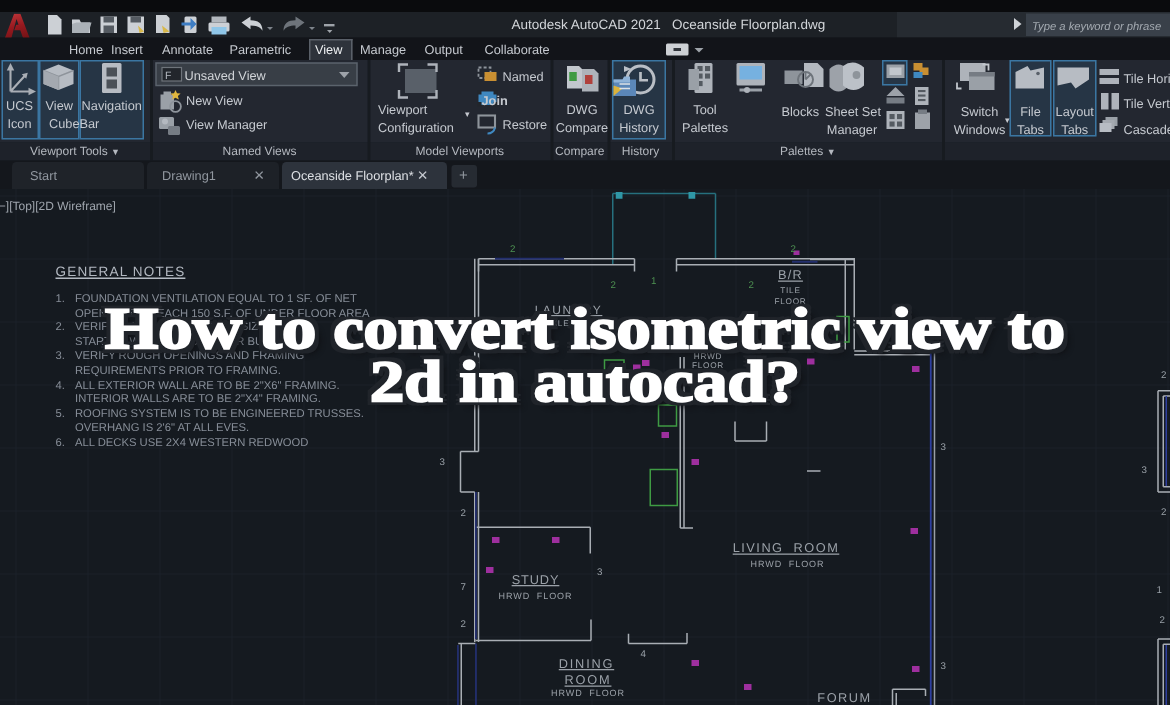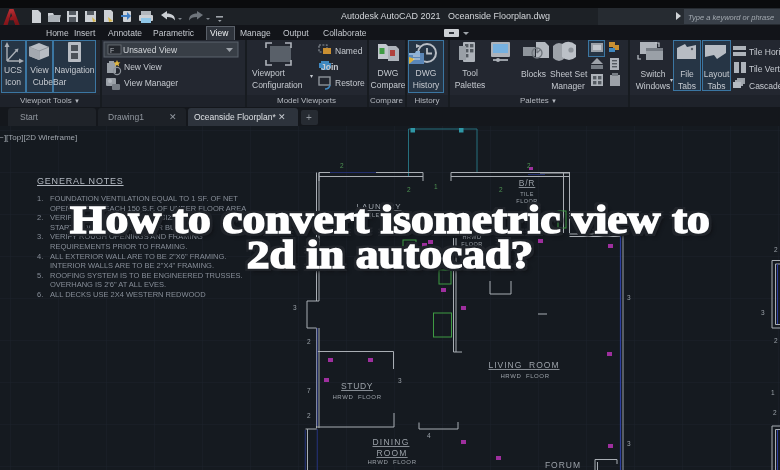--- a/index.html
+++ b/index.html
@@ -82,20 +82,21 @@
 <div class="abs" style="left:0;top:40px;width:780px;height:55px;background:#232730;"></div>
 <div class="abs" style="left:0;top:95px;width:780px;height:12px;background:#1e222a;"></div>
 <div class="sep" style="left:100px;"></div>
 <div class="sep" style="left:245px;"></div>
 <div class="sep" style="left:367px;"></div>
 <div class="sep" style="left:405px;"></div>
 <div class="sep" style="left:448px;"></div>
 <div class="sep" style="left:628px;"></div>
 
 <div class="plabel" style="left:0px;width:100px;">Viewport Tools <span style="font-size:6px;">▼</span></div>
+<div class="plabel" style="left:101px;width:144px;">Named Views</div>
 <div class="plabel" style="left:246px;width:121px;">Model Viewports</div>
 <div class="plabel" style="left:368px;width:37px;">Compare</div>
 <div class="plabel" style="left:406px;width:42px;">History</div>
 <div class="plabel" style="left:449px;width:179px;">Palettes <span style="font-size:6px;">▼</span></div>
 
 <div id="ribbon">
 
 <div class="hl" style="left:1px;top:40px;width:25px;height:53px;"></div>
 <div class="hl" style="left:26px;top:40px;width:27px;height:53px;"></div>
 <div class="hl" style="left:53px;top:40px;width:43px;height:53px;"></div>

